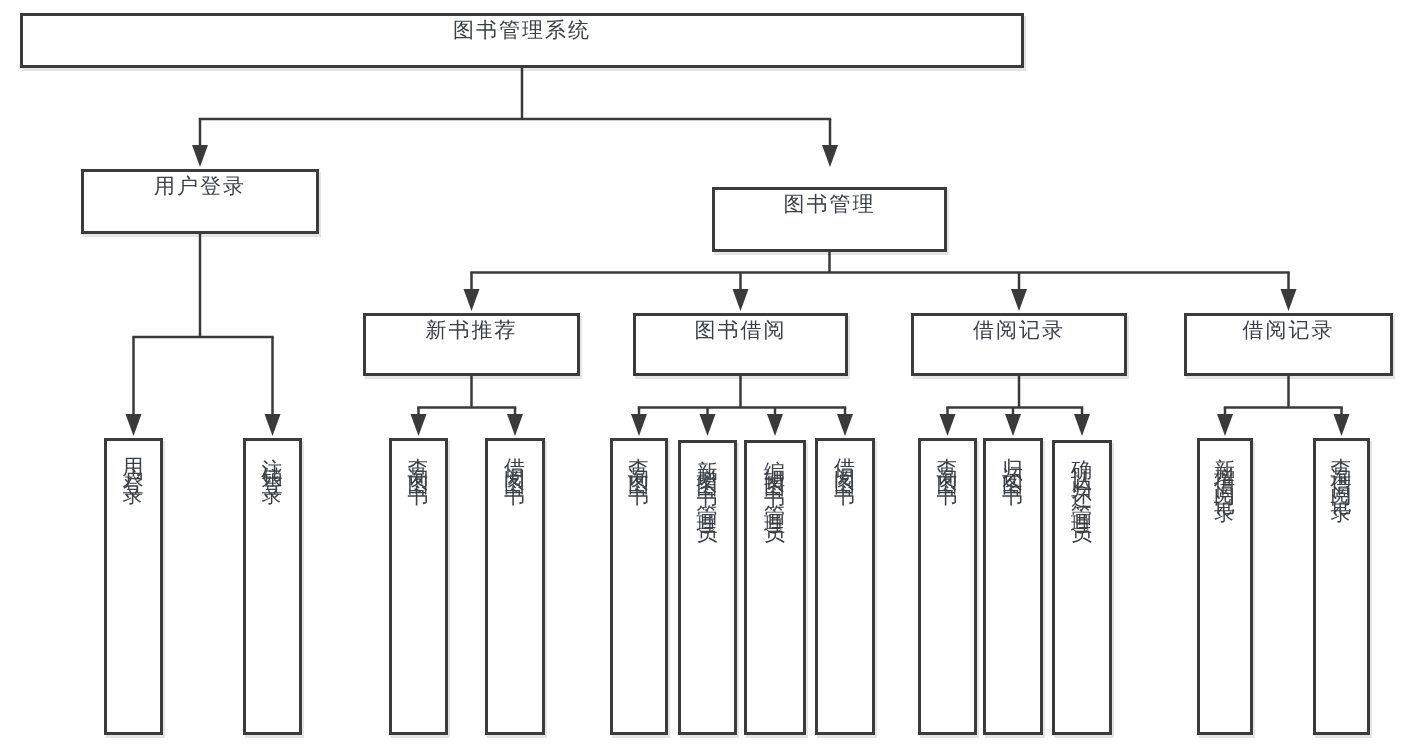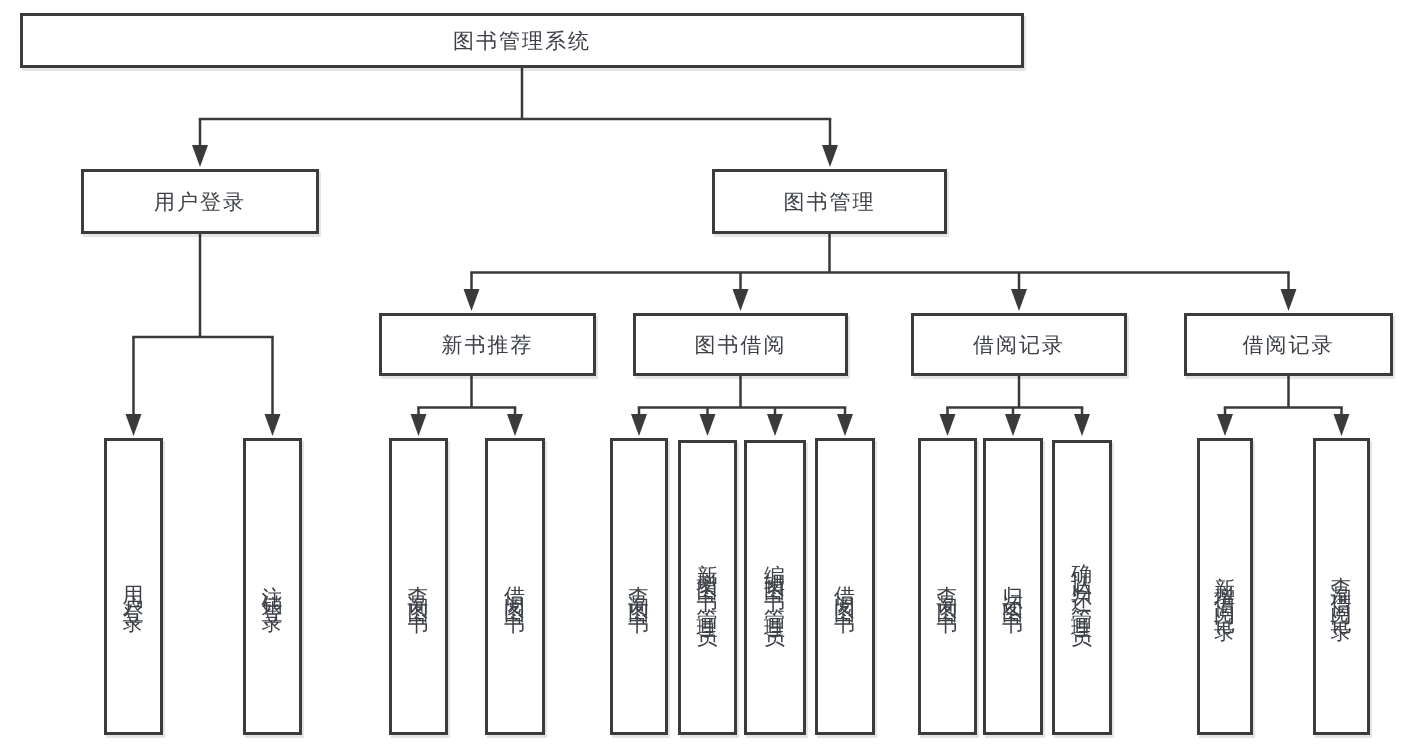--- a/index.html
+++ b/index.html
@@ -17,21 +17,20 @@
     width: 1405px; height: 747px;
     pointer-events: none;
   }
   .node {
     position: absolute;
     box-sizing: border-box;
     background: #ffffff;
     border: 3px solid #3b3b3b;
     box-shadow: 2px 3px 0 rgba(0,0,0,0.10);
     display: flex;
-    align-items: center;
     justify-content: center;
     color: #3c4046;
   }
   .node .lbl {
     font-size: 21px;
     letter-spacing: 2px;
     white-space: nowrap;
     color: #3c4046;
   }
   .node.v .vlbl {
@@ -131,25 +130,25 @@
     </g>
   </svg>
 
   <div class="node" style="left:20px; top:13px; width:1004px; height:55px;">
     <span class="lbl">图书管理系统</span>
   </div>
 
   <div class="node" style="left:81px; top:169px; width:238px; height:65px;">
     <span class="lbl">用户登录</span>
   </div>
-  <div class="node" style="left:712px; top:169px; width:235px; height:65px;">
+  <div class="node" style="left:712px; top:187px; width:235px; height:65px;">
     <span class="lbl">图书管理</span>
   </div>
 
-  <div class="node" style="left:363px; top:313px; width:217px; height:63px;margin-left:16px;">
+  <div class="node" style="left:363px; top:313px; width:217px; height:63px;">
     <span class="lbl">新书推荐</span>
   </div>
   <div class="node" style="left:633px; top:313px; width:215px; height:63px;">
     <span class="lbl">图书借阅</span>
   </div>
   <div class="node" style="left:911px; top:313px; width:216px; height:63px;">
     <span class="lbl">借阅记录</span>
   </div>
   <div class="node" style="left:1184px; top:313px; width:209px; height:63px;">
     <span class="lbl">借阅记录</span>

